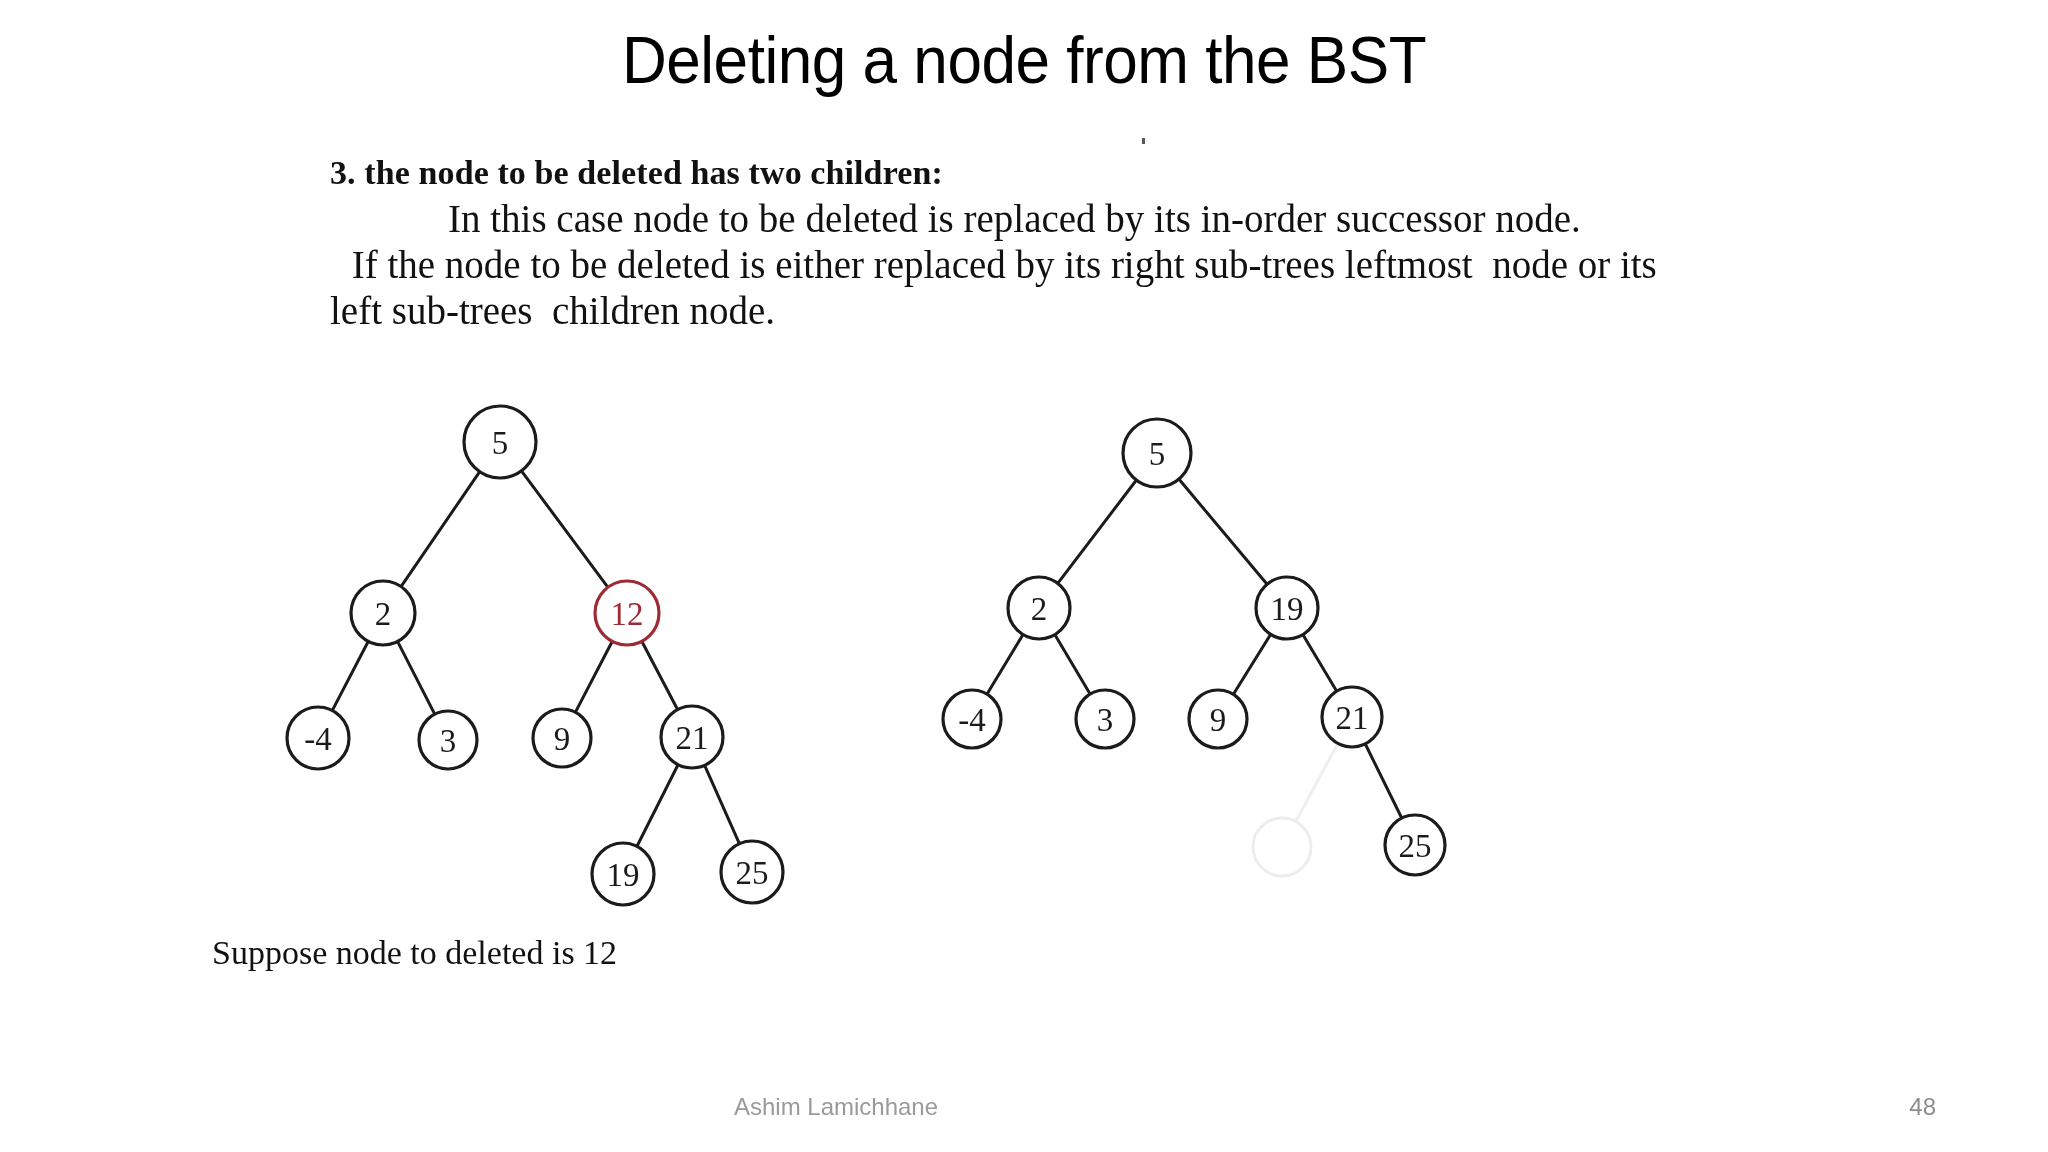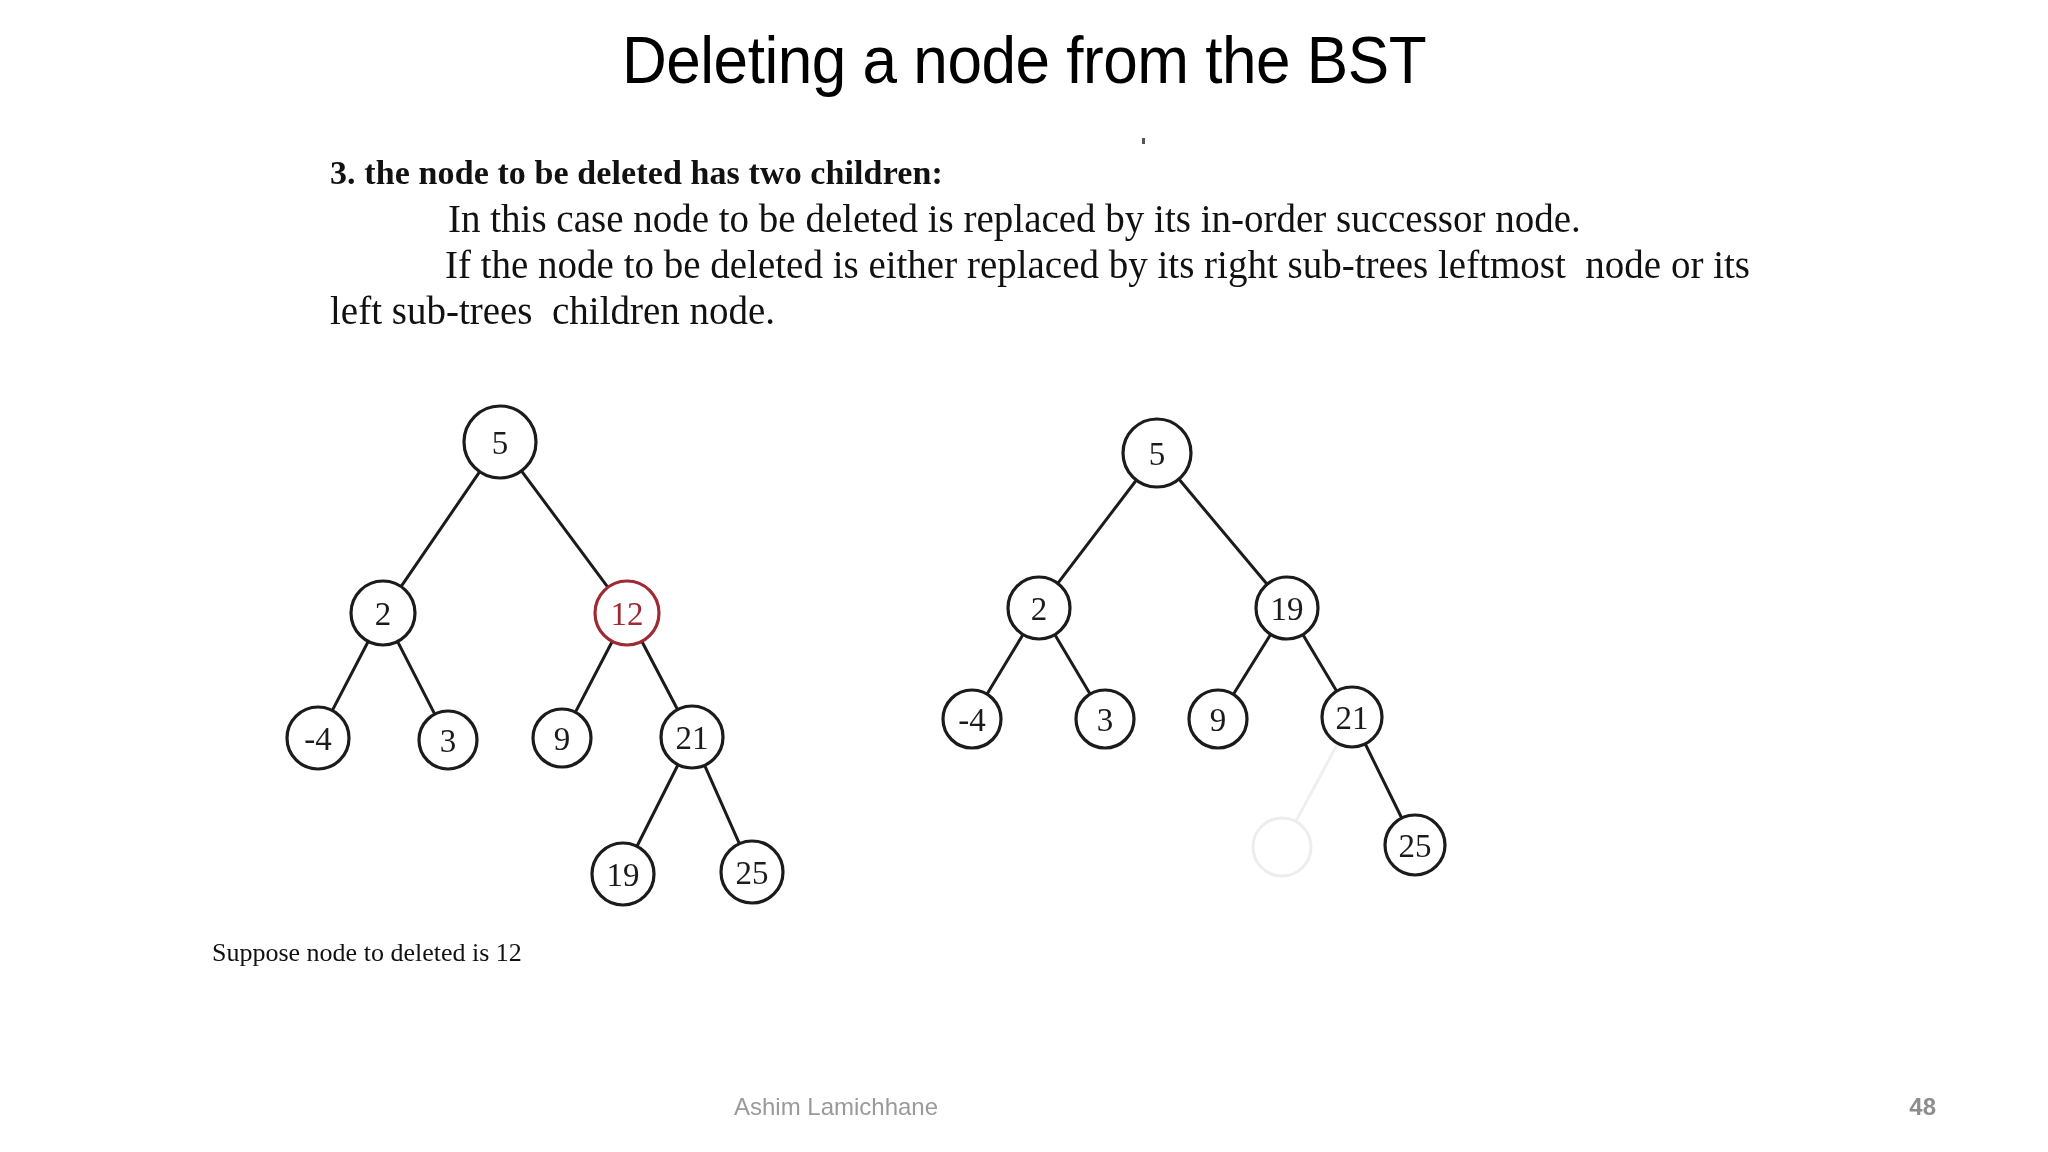--- a/index.html
+++ b/index.html
@@ -54,21 +54,21 @@
     line-height: 46px;
     color: #111111;
     white-space: pre-wrap;
   }
   .line.heading {
     font-weight: bold;
     font-size: 34px;
     letter-spacing: 0.1px;
   }
   .line.indent1 { padding-left: 118px; }
-  .line.indent-small { padding-left: 12px; text-align: right; }
+  .line.indent-small { padding-left: 12px; }
 
   .stray-dot {
     position: absolute;
     left: 1142px;
     top: 138px;
     width: 3px;
     height: 6px;
     background: #555;
   }
 
@@ -109,21 +109,21 @@
   .node-label.red { fill: #9e2a34; }
 
   
   .bottom-block {
     position: absolute;
     left: 212px;
     top: 930px;
     width: 1400px;
   }
   .bottom-block .line {
-    font-size: 26px;
+    font-size: 34px;
     line-height: 46px;
   }
 
   
   .footer-author {
     position: absolute;
     left: 0;
     top: 1093px;
     width: 1672px;
     text-align: center;
@@ -131,21 +131,20 @@
     font-size: 24px;
     color: #9a9a9a;
   }
   .footer-page {
     position: absolute;
     right: 112px;
     top: 1093px;
     font-family: "Liberation Sans", sans-serif;
     font-size: 24px;
     color: #8d8d8d;
-    font-weight: bold;
   }
 </style>
 </head>
 <body>
 
 <div class="slide">
 
   <div class="slide-title">Deleting a node from the BST</div>
 
   <div class="stray-dot"></div>

